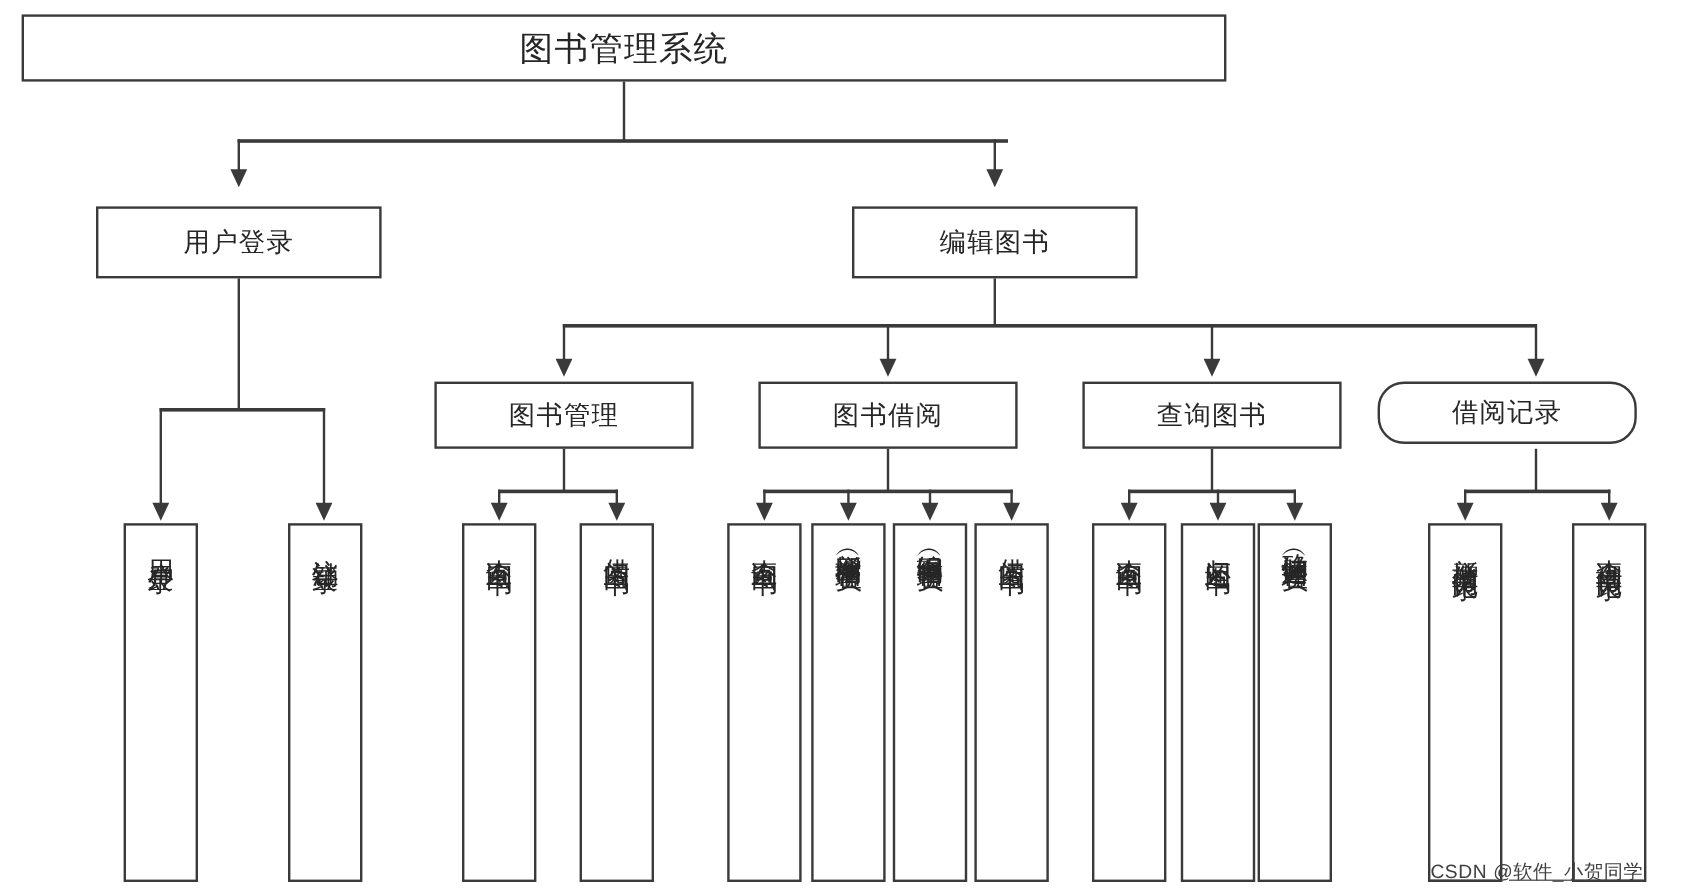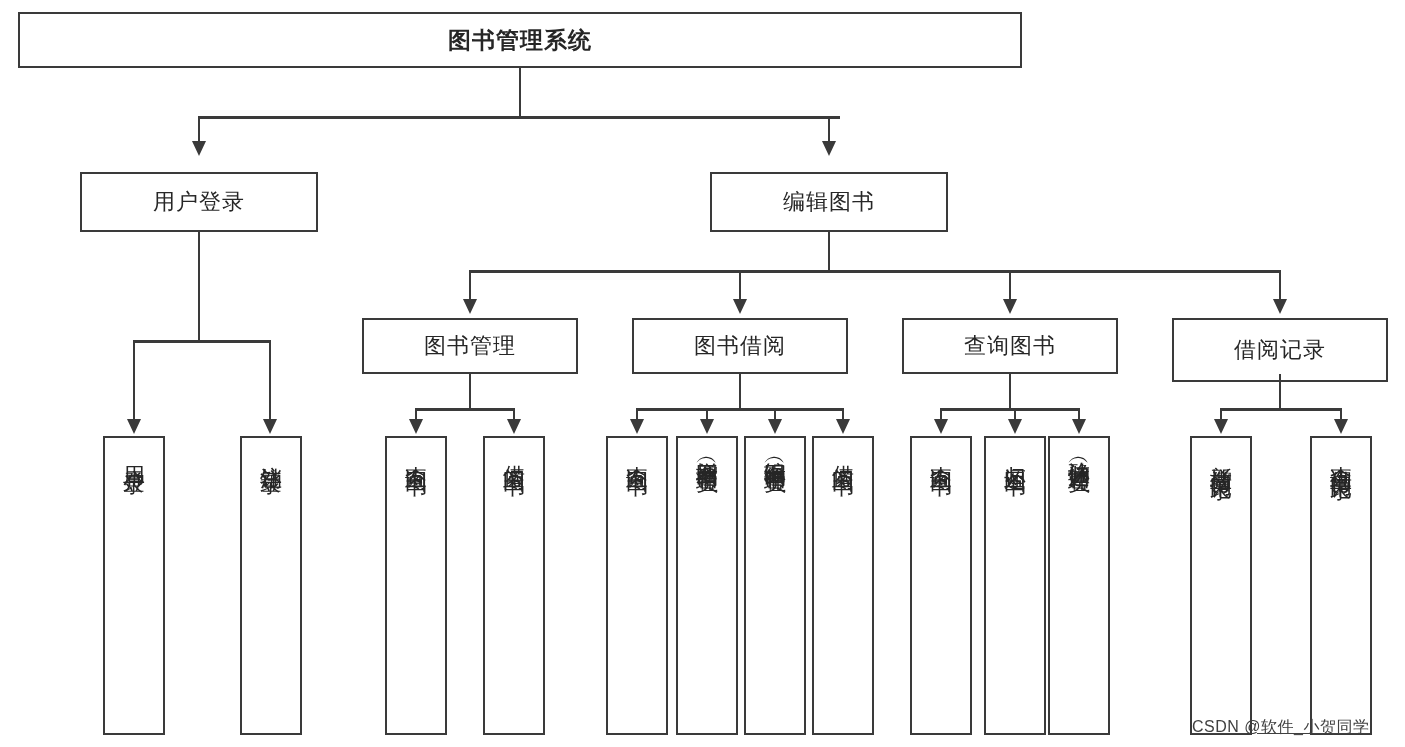--- a/index.html
+++ b/index.html
@@ -25,21 +25,21 @@
   .node .label{
     color:#262626;
     font-size:22px;
     letter-spacing:1px;
     line-height:1.25;
     white-space:nowrap;
     user-select:none;
   }
 
   
-  .node.root .label{font-size:23px;font-weight:bold;}
+  .node.root .label{font-size:28px;}
 
   
   .node.mid .label{font-size:22px;}
 
   
   .node.leaf{
     align-items:flex-start;
     justify-content:center;
     padding-top:4px;
   }
@@ -127,21 +127,21 @@
 
   <div class="node mid" style="left:362px;top:318px;width:216px;height:56px;">
     <span class="label">图书管理</span>
   </div>
   <div class="node mid" style="left:632px;top:318px;width:216px;height:56px;">
     <span class="label">图书借阅</span>
   </div>
   <div class="node mid" style="left:902px;top:318px;width:216px;height:56px;">
     <span class="label">查询图书</span>
   </div>
-  <div class="node mid" style="left:1172px;top:318px;width:216px;height:64px;">
+  <div class="node mid" style="left:1148px;top:318px;width:216px;height:52px;border-radius:22px;">
     <span class="label">借阅记录</span>
   </div>
 
   <div class="vline" style="left:468.5px;top:374px;height:36px;"></div>
   <div class="hline" style="left:414.5px;top:408px;width:100px;"></div>
   <div class="vline" style="left:414.5px;top:408px;height:13px;"></div>
   <div class="arrow" style="left:408.5px;top:419px;"></div>
   <div class="vline" style="left:512.5px;top:408px;height:13px;"></div>
   <div class="arrow" style="left:506.5px;top:419px;"></div>
 

